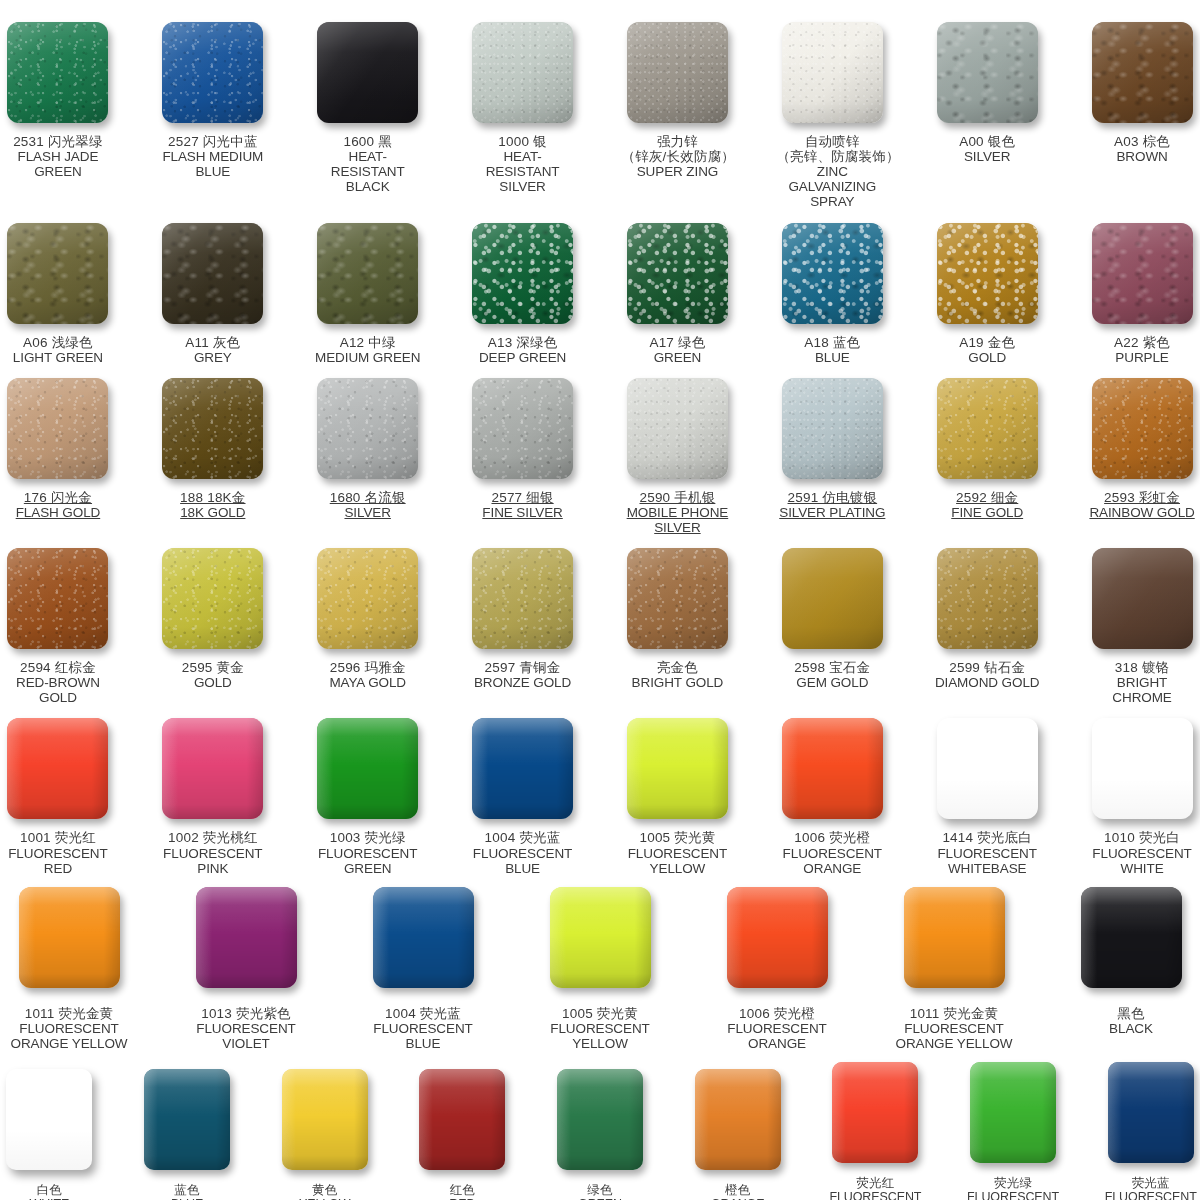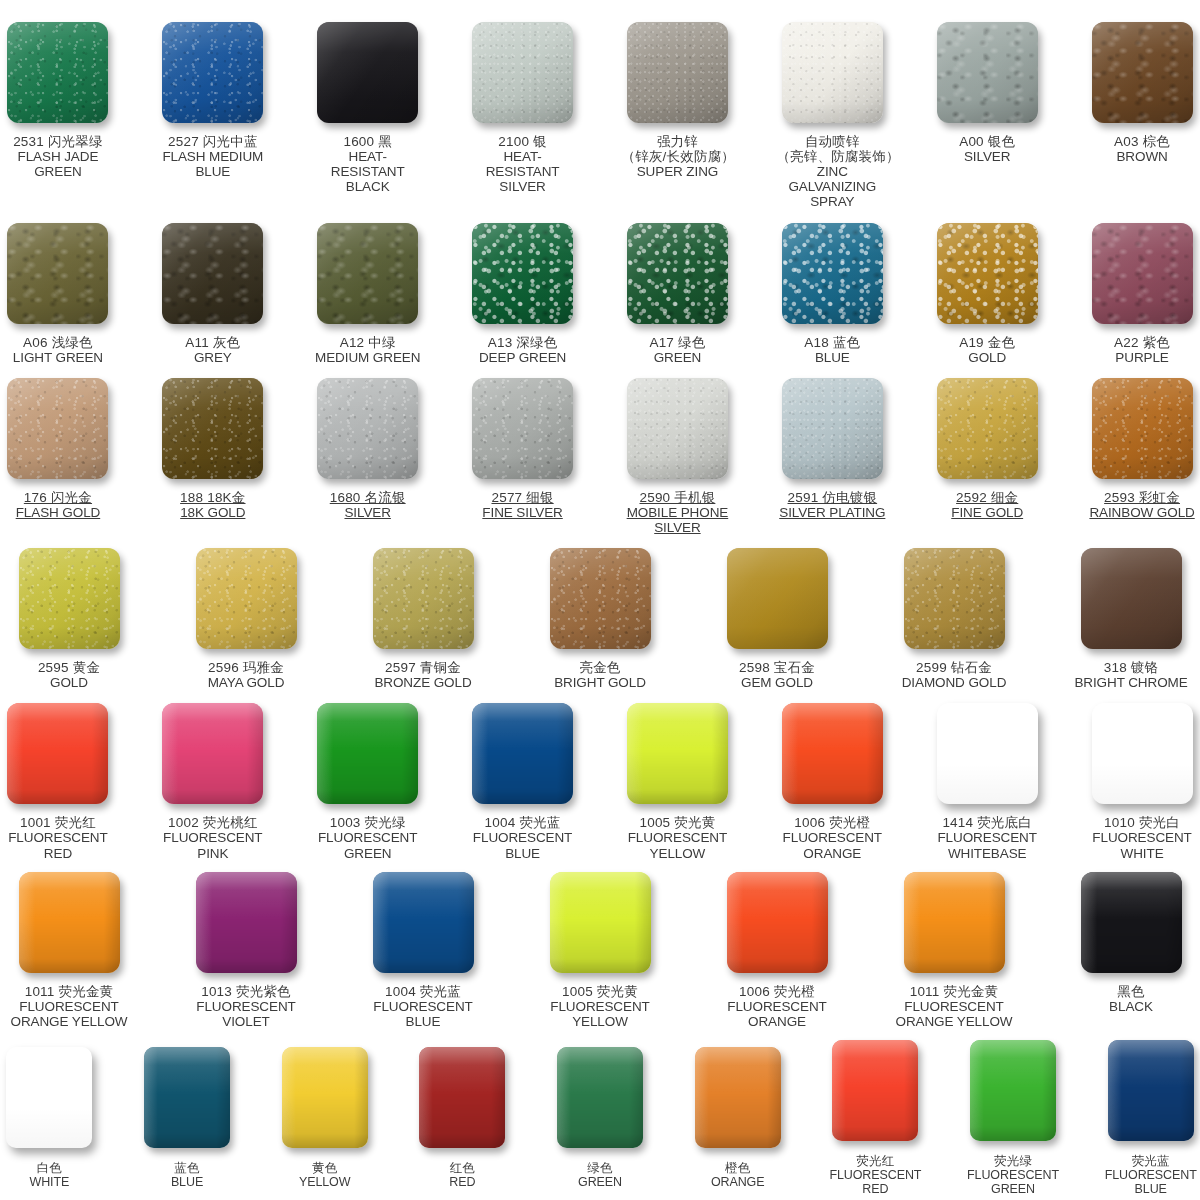--- a/index.html
+++ b/index.html
@@ -173,21 +173,21 @@
   .row-last .label .cn,
   .row-last .label .en { font-size: 12.5px; }
 
   
   #r1 { padding-top: 22px; }
   #r1 .label { margin-top: 11px; }
   #r2 { padding-top: 13px; }  #r2 .label { margin-top: 11px; }
   #r3 { padding-top: 13px; }  #r3 .label { margin-top: 11px; text-decoration: underline; }
   #r4 { padding-top: 13px; }  #r4 .label { margin-top: 11px; }
   #r5 { padding-top: 13px; }  #r5 .label { margin-top: 11px; }
-  #r6 { padding-top: 11px; }  #r6 .label { margin-top: 11px; }
+  #r6 { padding-top: 11px; }  #r6 .label { margin-top: 18px; }
   #r7 { padding-top: 11px; align-items: center; }  #r7 .label { margin-top: 13px; }
 </style>
 </head>
 <body>
 
 <div id="sheet">
     <div class="row row-main" id="r1">
       <div class="cell">
         <div class="chip-wrap">
           <div class="chip r1to7 metal flat" style="background: rgb(23, 121, 75);">
@@ -228,21 +228,21 @@
       </div>
       <div class="cell">
         <div class="chip-wrap">
           <div class="chip r1to7 sand flat" style="background: rgb(194, 204, 198);">
             <div class="band" style="background: linear-gradient(125deg, rgba(255, 255, 255, 0.2) 0%, rgba(255, 255, 255, 0.05) 28%, rgba(255, 255, 255, 0) 52%, rgba(0, 0, 0, 0.08) 82%, rgba(0, 0, 0, 0.18) 100%);"></div>
             <div class="tex"></div>
             <div class="gloss"></div>
           </div>
         </div>
         <div class="label">
-          <span class="cn">2100 银</span>
+          <span class="cn">1000 银</span>
           <span class="en">HEAT-RESISTANT SILVER</span>
         </div>
       </div>
       <div class="cell">
         <div class="chip-wrap">
           <div class="chip r1to7 sand flat" style="background: rgb(156, 150, 140);">
             <div class="band" style="background: linear-gradient(125deg, rgba(255, 255, 255, 0.2) 0%, rgba(255, 255, 255, 0.05) 28%, rgba(255, 255, 255, 0) 52%, rgba(0, 0, 0, 0.08) 82%, rgba(0, 0, 0, 0.18) 100%);"></div>
             <div class="tex"></div>
             <div class="gloss"></div>
           </div>
@@ -500,20 +500,33 @@
             <div class="gloss"></div>
           </div>
         </div>
         <div class="label">
           <span class="cn">2593 彩虹金</span>
           <span class="en">RAINBOW GOLD</span>
         </div>
       </div>
     </div>
     <div class="row row-main" id="r4">
+      <div class="cell">
+        <div class="chip-wrap">
+          <div class="chip r1to7 metal flat" style="background: rgb(154, 79, 27);">
+            <div class="band" style="background: linear-gradient(125deg, rgba(255, 255, 255, 0.2) 0%, rgba(255, 255, 255, 0.05) 28%, rgba(255, 255, 255, 0) 52%, rgba(0, 0, 0, 0.08) 82%, rgba(0, 0, 0, 0.18) 100%);"></div>
+            <div class="tex"></div>
+            <div class="gloss"></div>
+          </div>
+        </div>
+        <div class="label">
+          <span class="cn">2594 红棕金</span>
+          <span class="en">RED-BROWN GOLD</span>
+        </div>
+      </div>
       <div class="cell">
         <div class="chip-wrap">
           <div class="chip r1to7 metal flat" style="background: rgb(198, 192, 58);">
             <div class="band" style="background: linear-gradient(125deg, rgba(255, 255, 255, 0.2) 0%, rgba(255, 255, 255, 0.05) 28%, rgba(255, 255, 255, 0) 52%, rgba(0, 0, 0, 0.08) 82%, rgba(0, 0, 0, 0.18) 100%);"></div>
             <div class="tex"></div>
             <div class="gloss"></div>
           </div>
         </div>
         <div class="label">
           <span class="cn">2595 黄金</span>

